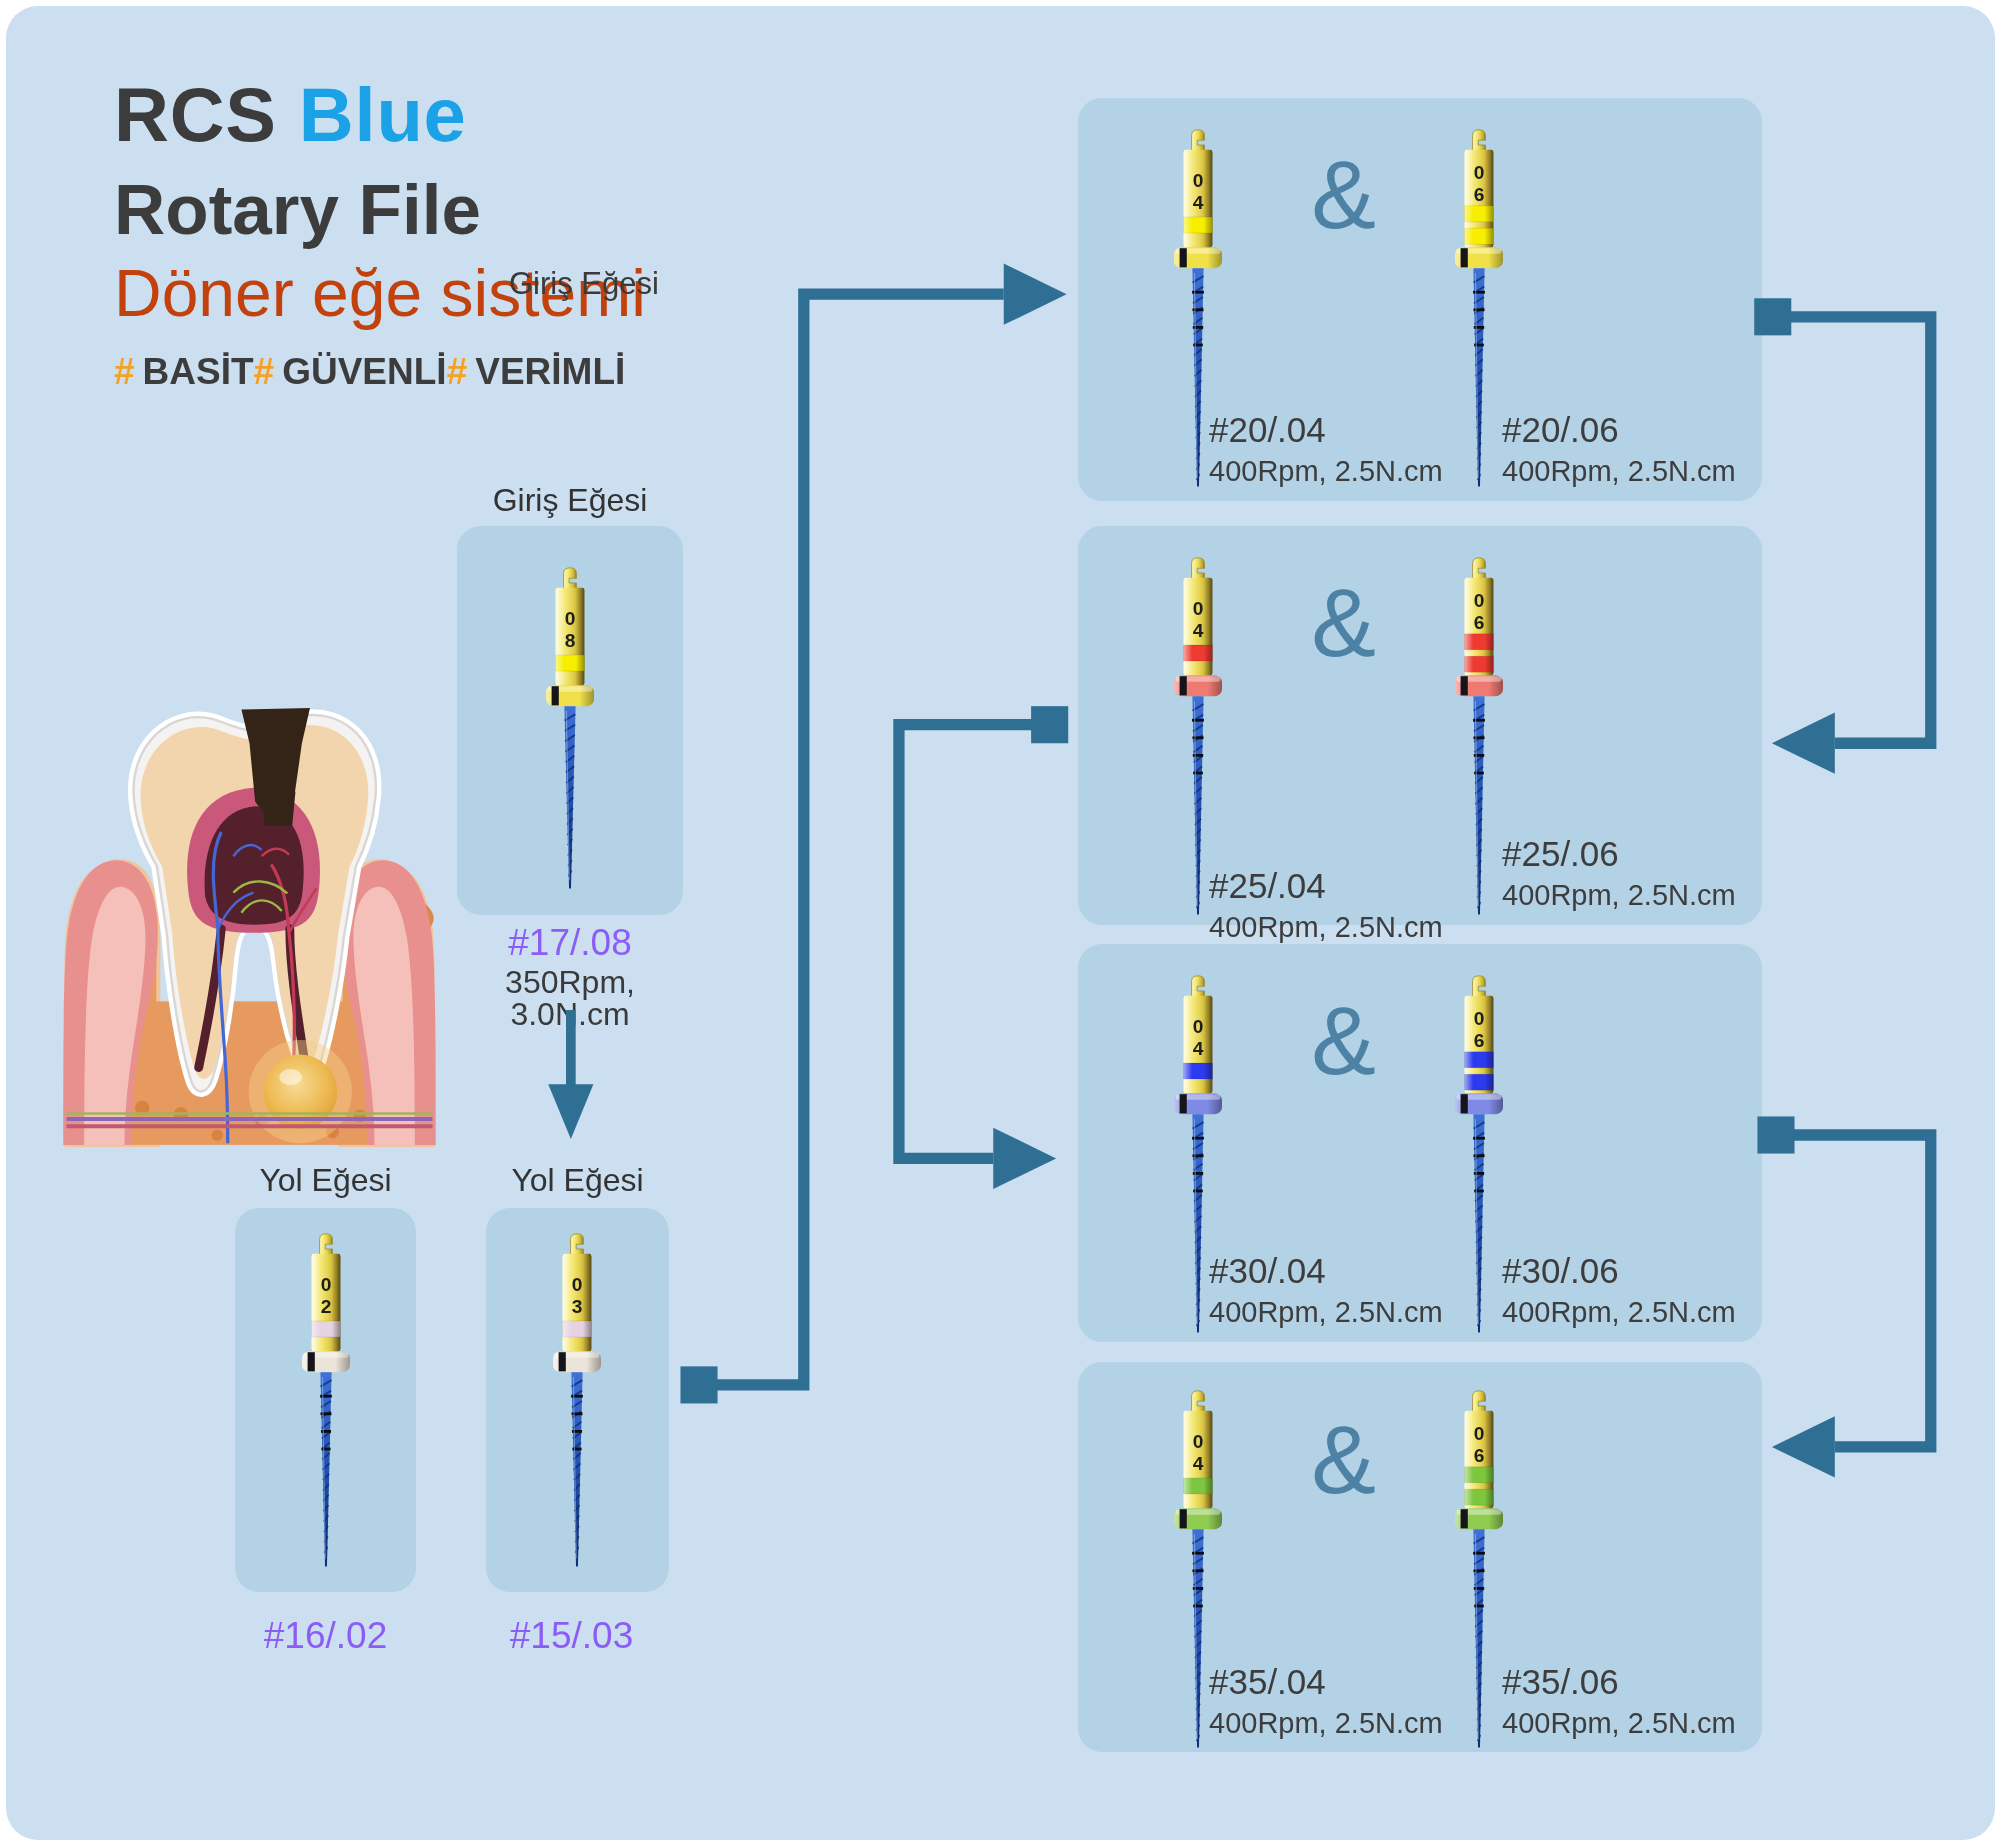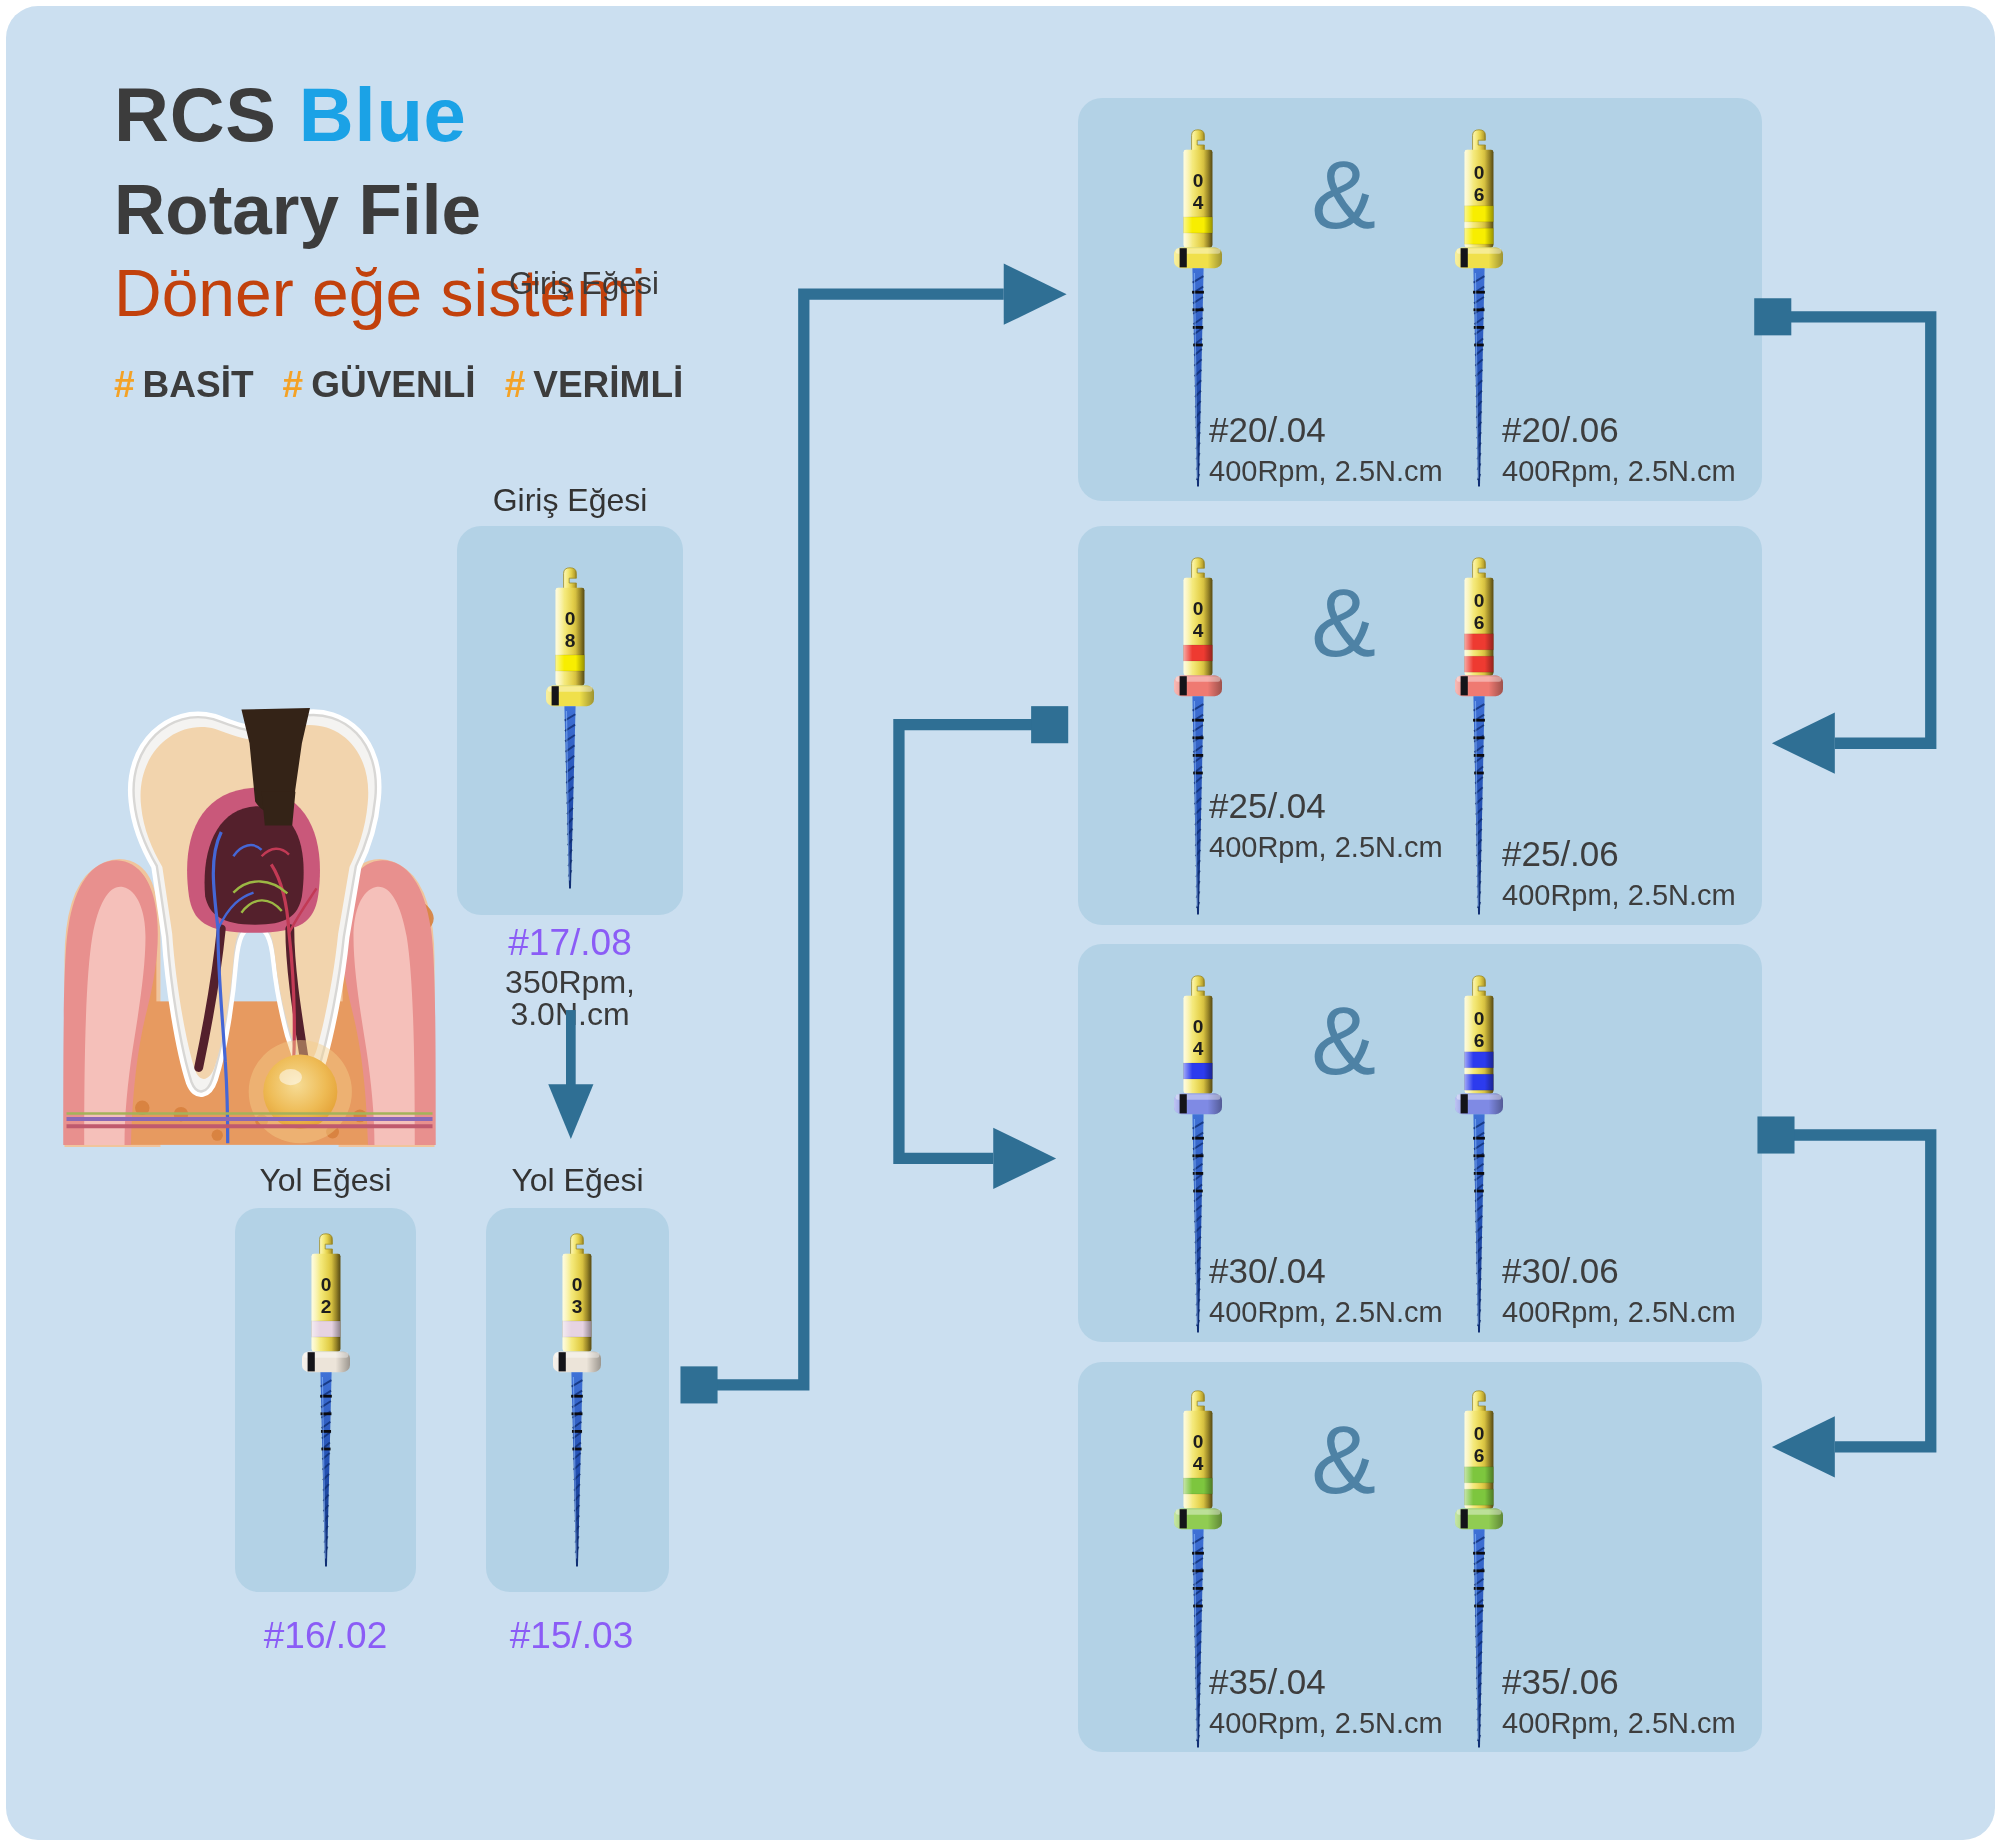--- a/index.html
+++ b/index.html
@@ -6,21 +6,21 @@
   body{font-family:"Liberation Sans", sans-serif;}
   #stage{position:relative;width:2001px;height:1846px;background:#ffffff;overflow:hidden;}
   #canvas{position:absolute;left:6.4px;top:6.4px;right:6.4px;bottom:6.4px;background:var(--bg,#cbdff0);border-radius:32px;}
   .abs{position:absolute;}
   
   .brand{left:114px;top:77px;font-size:76px;font-weight:600;color:var(--ink,#343434);letter-spacing:0.8px;line-height:1;}
   .brand .accent{color:var(--accent,#1ba2e6);}
   .product{left:114px;top:174px;font-size:71px;font-weight:700;color:var(--ink,#343434);line-height:1;}
   .product-tr{left:114px;top:260px;font-size:66px;font-weight:300;color:#c2410c;line-height:1;}
   .stray-label{left:509px;top:268px;font-size:31px;font-weight:400;color:#3a3a3a;line-height:1;}
-  .hashtags{left:114px;top:366px;display:flex;gap:29px;font-size:37px;font-weight:600;color:#3c3c3c;line-height:1;}
+  .hashtags{left:114px;top:353px;display:flex;font-size:37px;font-weight:600;color:#3c3c3c;line-height:1;}
   .hashtags .sym{color:var(--orange,#f4a226);margin-right:8px;}
   
   .panel{background:var(--panel,#b3d2e6);border-radius:24px;}
   .section-label{font-size:32px;color:#333;text-align:center;line-height:1;}
   .size-label{font-size:37px;color:#8b5cf6;text-align:center;line-height:1;}
   .torque-label{font-size:32px;color:#3a3a3a;text-align:center;line-height:1;}
   .amp{font-size:97px;color:var(--amp,#4e82a5);text-align:center;line-height:1;width:97px;}
   .pair-label{line-height:1.28;text-align:left;}
   .pair-label .sz{font-size:35px;color:#3d3d3d;}
   .pair-label .tq{font-size:29px;color:#3d3d3d;}
@@ -552,21 +552,21 @@
         <line x1="37.7" y1="402" x2="42.3" y2="394" stroke="#0d2b6e" stroke-width="2.4" opacity="0.75"></line>
         <line x1="37.9" y1="415" x2="42.1" y2="407" stroke="#0d2b6e" stroke-width="2.4" opacity="0.75"></line>
         <line x1="38.2" y1="428" x2="41.8" y2="420" stroke="#0d2b6e" stroke-width="2.4" opacity="0.75"></line>
         <line x1="38.5" y1="441" x2="41.5" y2="433" stroke="#0d2b6e" stroke-width="2.4" opacity="0.75"></line>
         <line x1="32.6" y1="206" x2="47.4" y2="206" stroke="#0b0b10" stroke-width="3.5"></line>
         <line x1="33.1" y1="228" x2="46.9" y2="228" stroke="#0b0b10" stroke-width="3.5"></line>
         <line x1="33.5" y1="250" x2="46.5" y2="250" stroke="#0b0b10" stroke-width="3.5"></line>
         <line x1="34.0" y1="272" x2="46.0" y2="272" stroke="#0b0b10" stroke-width="3.5"></line>
         <line x1="35.5" y1="182" x2="39" y2="439" stroke="rgba(150,195,255,0.55)" stroke-width="1.5"></line>
       </svg></div>
-  <div class="abs pair-label" style="left:1209px;top:784px;">
+  <div class="abs pair-label" style="left:1209px;top:864px;">
     <div class="sz">#25/.04</div>
       <div class="tq">400Rpm, 2.5N.cm</div>
   </div>
   <div class="abs pair-label" style="left:1502px;top:832px;">
     <div class="sz">#25/.06</div>
       <div class="tq">400Rpm, 2.5N.cm</div>
   </div>
 
   <div class="abs file-holder" style="left:1166px;top:972px;"><svg width="64" height="362" viewBox="0 0 80 449">
         <defs>

